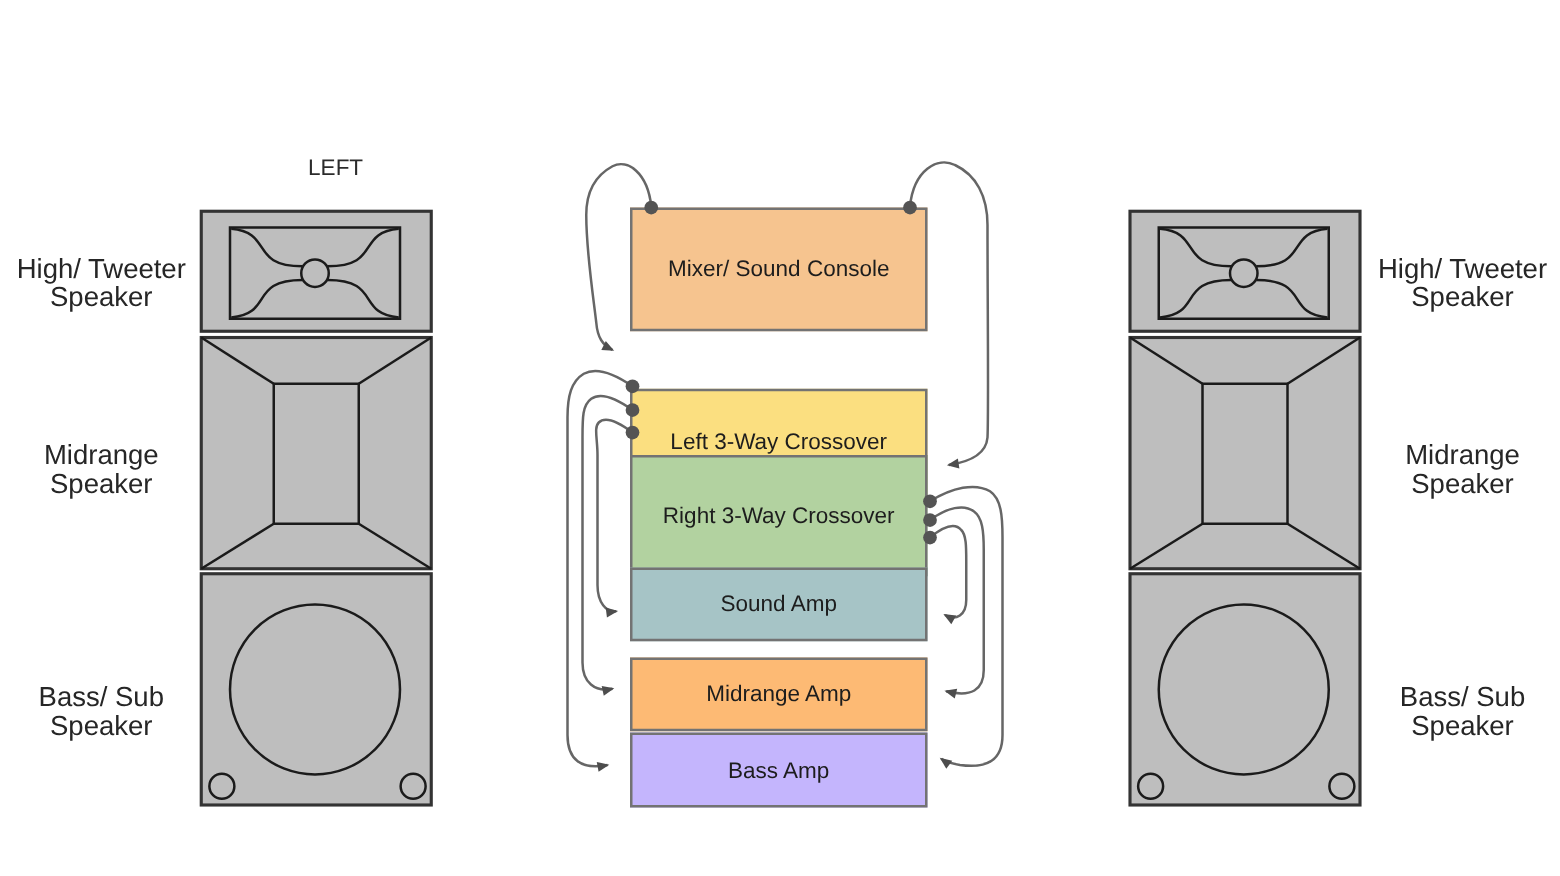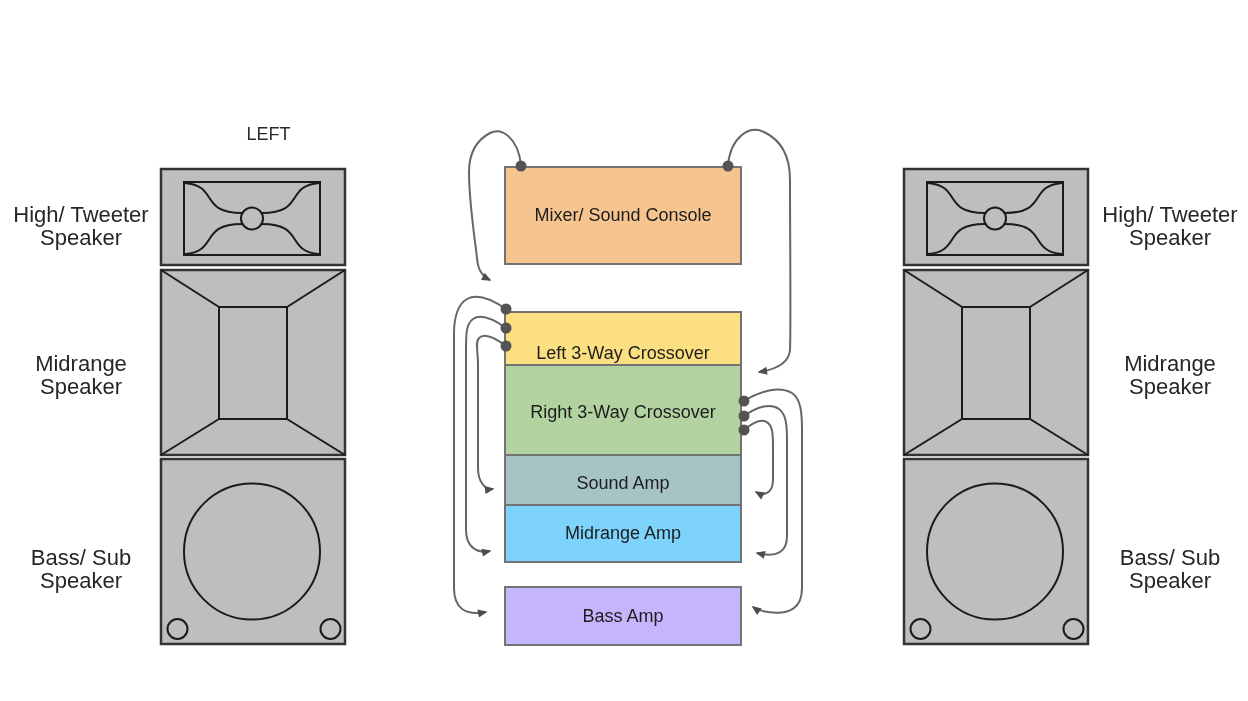--- a/index.html
+++ b/index.html
@@ -28,21 +28,21 @@
   .sl-bass{top:546px;}
   .chain-box{
     position:absolute;left:504px;width:238px;box-sizing:border-box;
     border:2px solid #737373;display:flex;align-items:center;justify-content:center;
     font-size:18px;color:#1d1d1d;z-index:1;
   }
   #box-mixer{top:166px;height:99px;background:#F6C48F;}
   #box-xo-left{top:272px;height:85px;background:#FBDF80;margin-top:39px;}
   #box-xo-right{top:364px;height:97px;background:#B2D2A0;align-items:center;}
   #box-high-amp{top:454px;height:59px;background:#A6C4C6;}
-  #box-mid-amp{top:504px;height:59px;background:#7dd3fc;}
+  #box-mid-amp{top:526px;height:59px;background:#fdba74;}
   #box-bass-amp{top:586px;height:60px;background:#c4b5fd;}
   .art{
     position:absolute;left:0;top:0;width:1248px;height:701px;z-index:2;pointer-events:none;
   }
   .cab{fill:#BEBEBE;stroke:#333333;stroke-width:2.5;}
   .ln{fill:none;stroke:#1b1b1b;stroke-width:2;}
   .wire{fill:none;stroke:#666666;stroke-width:2;}
   .dot{fill:#545454;stroke:none;}
 </style>
 </head>

